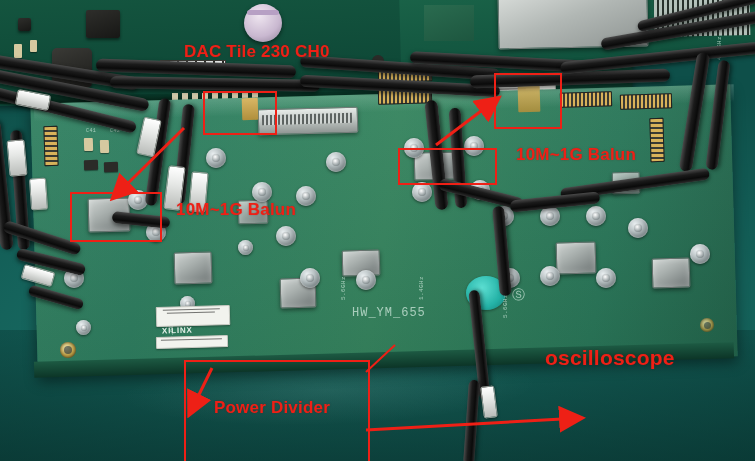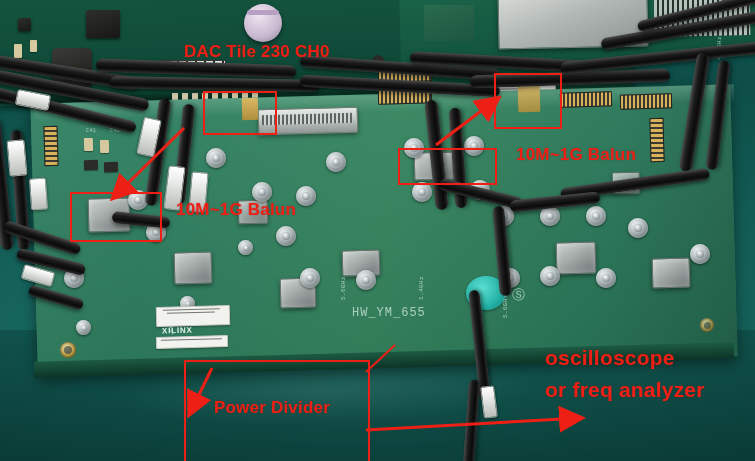--- a/index.html
+++ b/index.html
@@ -337,15 +337,14 @@
   <div class="rbox" id="box-1" style="left: 70px; top: 192px; width: 88px; height: 46px;"></div>
   <div class="rbox" id="box-2" style="left: 398px; top: 148px; width: 95px; height: 33px;"></div>
   <div class="rbox" id="box-3" style="left: 494px; top: 73px; width: 64px; height: 52px;"></div>
   <div class="rbox" id="box-4" style="left: 184px; top: 360px; width: 182px; height: 101px;"></div>
 
   <div class="ann-text" id="lbl-0" style="left: 184px; top: 42px; font-size: 17px;">DAC Tile 230 CH0</div>
   <div class="ann-text" id="lbl-2" style="left: 176px; top: 200px; font-size: 17px;">10M~1G Balun</div>
   <div class="ann-text" id="lbl-3" style="left: 516px; top: 145px; font-size: 17px;">10M~1G Balun</div>
   <div class="ann-text" id="lbl-5" style="left: 545px; top: 346px; font-size: 21px;">oscilloscope</div>
   <div class="ann-text" id="lbl-4" style="left: 214px; top: 398px; font-size: 17px;">Power Divider</div>
-  <div class="ann-text" id="lbl-6" style="left: 545px; top: 378px; font-size: 21px;">or freq analyzer</div>
 
 </div>
 
 </body></html>

